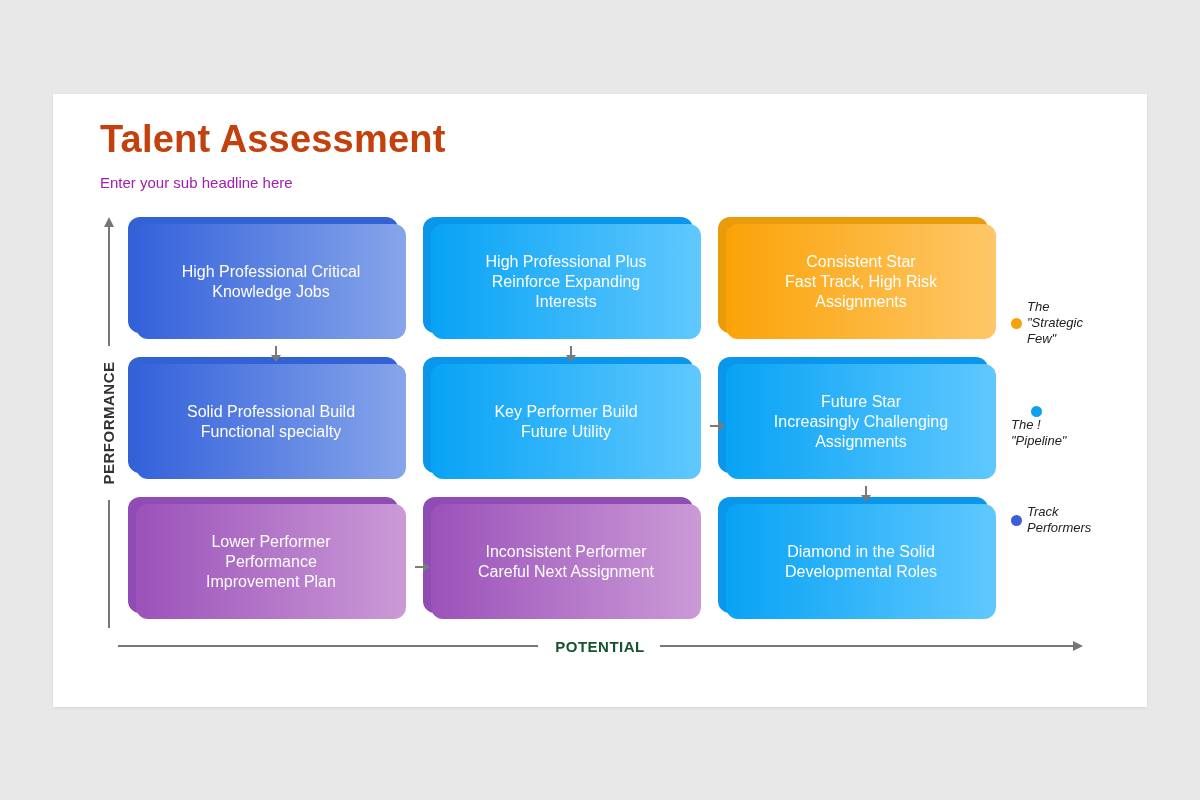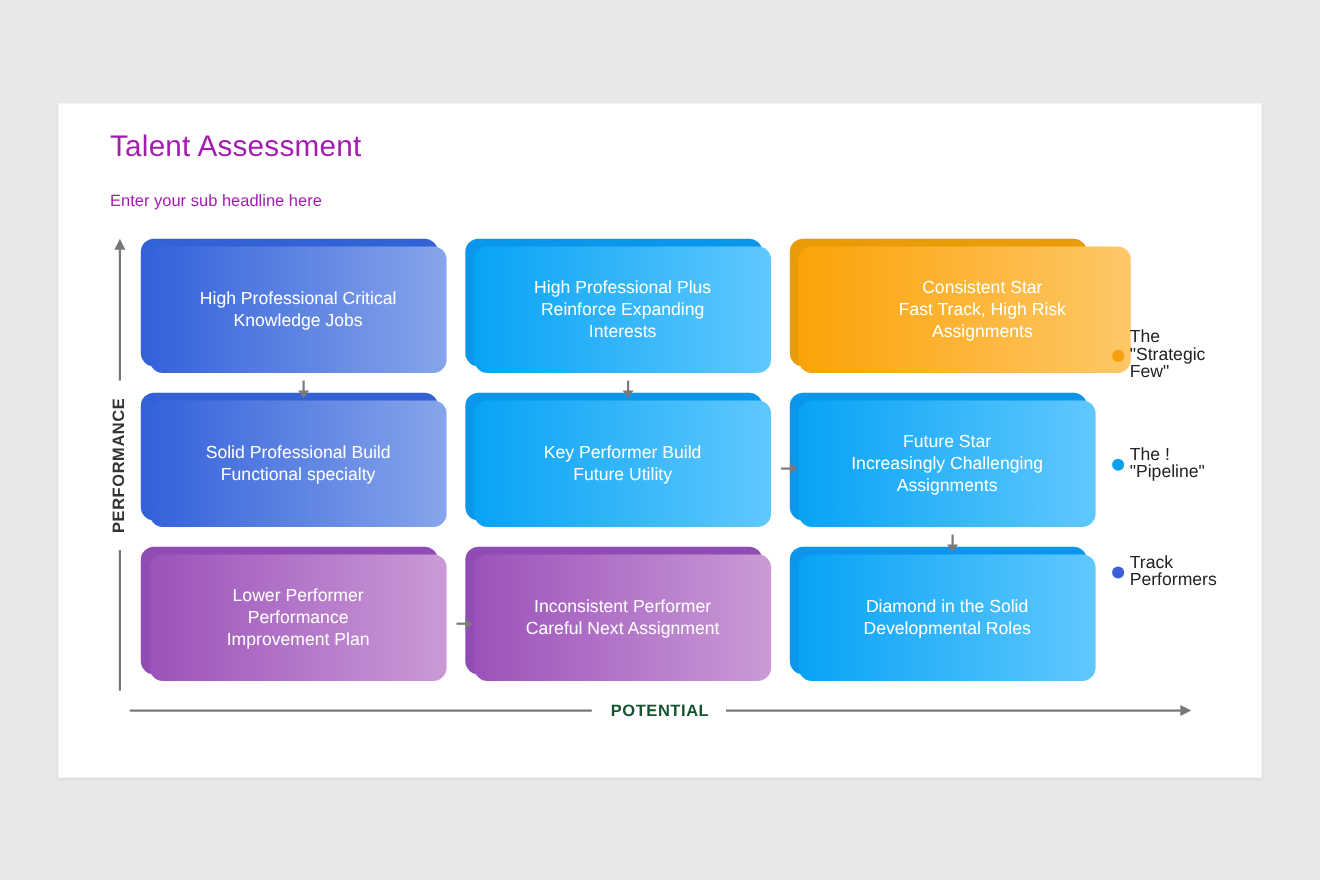--- a/index.html
+++ b/index.html
@@ -1,35 +1,35 @@
 <!DOCTYPE html>
 <html><head>
 <meta charset="utf-8">
 <style>
   html, body { margin:0; padding:0; }
   body { width:1200px; height:800px; background:#e9e8e9; position:relative; overflow:hidden;
          font-family:"Liberation Sans", "DejaVu Sans", sans-serif; }
   .slide { position:absolute; left:53px; top:94px; width:1094px; height:613px; background:#ffffff;
            box-shadow:0 1px 3px rgba(0,0,0,0.08); }
-  .title { position:absolute; left:100px; top:118px; font-size:27px; color:#a21caf; letter-spacing:0.2px; white-space:nowrap; }
+  .title { position:absolute; left:100px; top:118px; font-size:38px; color:#c2410c; letter-spacing:0.2px; white-space:nowrap;font-weight:bold; }
   .subtitle { position:absolute; left:100px; top:174px; font-size:15px; color:#a21caf; white-space:nowrap; }
 
   .cell { position:absolute; width:278px; height:122px; }
   .cell .back { position:absolute; left:0; top:0; width:270px; height:116px; border-radius:12px; }
   .cell .front { position:absolute; left:8px; top:7px; width:270px; height:115px; border-radius:12px;
                  display:flex; align-items:center; justify-content:center; text-align:center;
                  color:#fff; font-size:16px; line-height:20px; }
   .cell .front span { display:block; white-space:pre-line; padding:0 10px; }
 
   .blue .back { background:#3361d6; }
   .blue .front { background:linear-gradient(90deg, #3562db 0%, #86a5ea 100%); }
   .sky .back { background:#0a96ea; }
   .sky .front { background:linear-gradient(90deg, #08a3f5 0%, #60c8fe 100%); }
   .orange .back { background:#e99c0a; }
-  .orange .front { background:linear-gradient(90deg, #fba308 0%, #fec768 100%);padding-left:32px; }
+  .orange .front { background:linear-gradient(90deg, #fba308 0%, #fec768 100%); }
   .purple .back { background:#8f4cb5; }
   .purple .front { background:linear-gradient(90deg, #9b52ba 0%, #cb9ad6 100%); }
 
   .varrow { position:absolute; width:2px; background:#7a7a7a; }
   .varrow::after { content:""; position:absolute; left:-4px; bottom:-6px; border-left:5px solid transparent;
                    border-right:5px solid transparent; border-top:7px solid #7a7a7a; }
   .harrow { position:absolute; height:2px; background:#7a7a7a; }
   .harrow::after { content:""; position:absolute; right:-6px; top:-4px; border-top:5px solid transparent;
                    border-bottom:5px solid transparent; border-left:7px solid #7a7a7a; }
 
@@ -39,21 +39,21 @@
   .ylabel { position:absolute; left:108px; top:423px; transform:translate(-50%,-50%) rotate(-90deg);
             font-size:15px; font-weight:bold; color:#333; letter-spacing:0.5px; white-space:nowrap; }
   .xaxis-line { position:absolute; top:645px; height:2px; background:#777; }
   .xaxis-head { position:absolute; left:1073px; top:641px; border-top:5px solid transparent; border-bottom:5px solid transparent;
                 border-left:10px solid #777; }
   .xlabel { position:absolute; left:600px; top:646px; transform:translate(-50%,-50%); font-size:15px; font-weight:bold;
             color:#14532d; letter-spacing:0.5px; white-space:nowrap; }
 
   .legend { position:absolute; left:1011px; display:flex; align-items:center; }
   .legend .dot { width:11px; height:11px; border-radius:50%; margin-right:5px; flex:none; }
-  .legend .txt { font-size:16px; color:#222; line-height:16px; white-space:pre-line; }
+  .legend .txt { font-size:13px; color:#222; line-height:16px; white-space:pre-line;font-style:italic; }
 </style>
 </head>
 <body>
 
 <div class="slide"></div>
 
 <div class="title">Talent Assessment</div>
 <div class="subtitle">Enter your sub headline here</div>
 
 <div class="yaxis-head"></div>
@@ -141,21 +141,21 @@
 <div class="varrow" style="left:865px;top:486px;height:10px;"></div>
 <div class="harrow" style="left:710px;top:425px;width:9px;"></div>
 <div class="harrow" style="left:415px;top:566px;width:9px;"></div>
 
 <div class="legend" style="top:299px;">
   <div class="dot" style="background:#f6a20f;"></div>
   <div class="txt">The
 "Strategic
 Few"</div>
 </div>
-<div class="legend" style="top:406px;">
+<div class="legend" style="top:406px;flex-direction:column;">
   <div class="dot" style="background:#0ea0ef;"></div>
   <div class="txt">The !
 "Pipeline"</div>
 </div>
 <div class="legend" style="top:504px;">
   <div class="dot" style="background:#3a5fd6;"></div>
   <div class="txt">Track
 Performers</div>
 </div>
 

